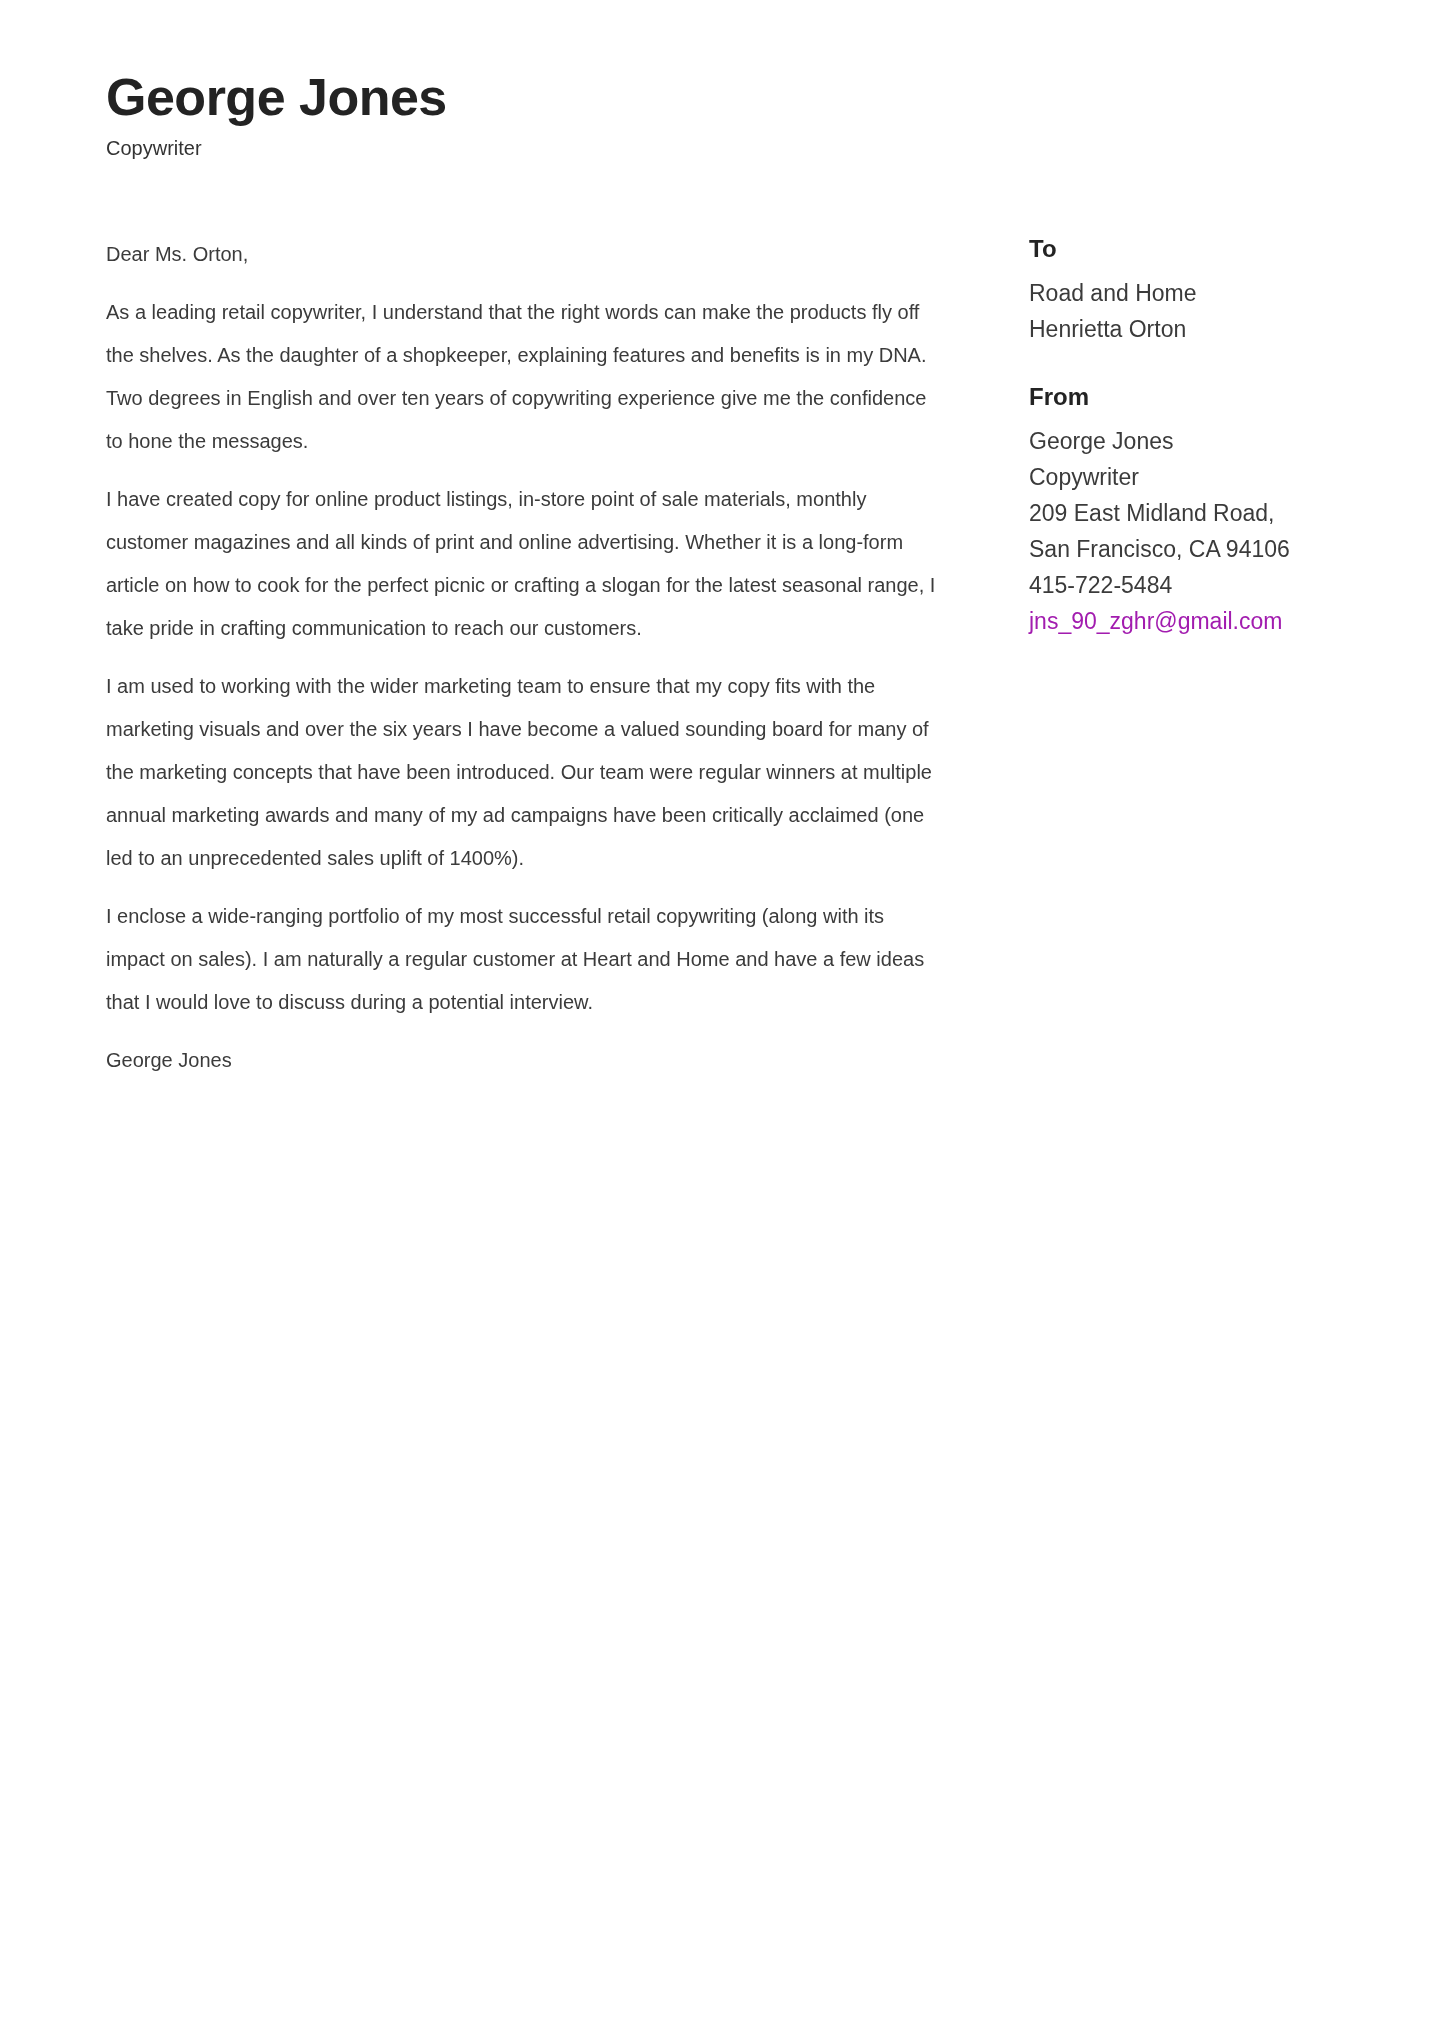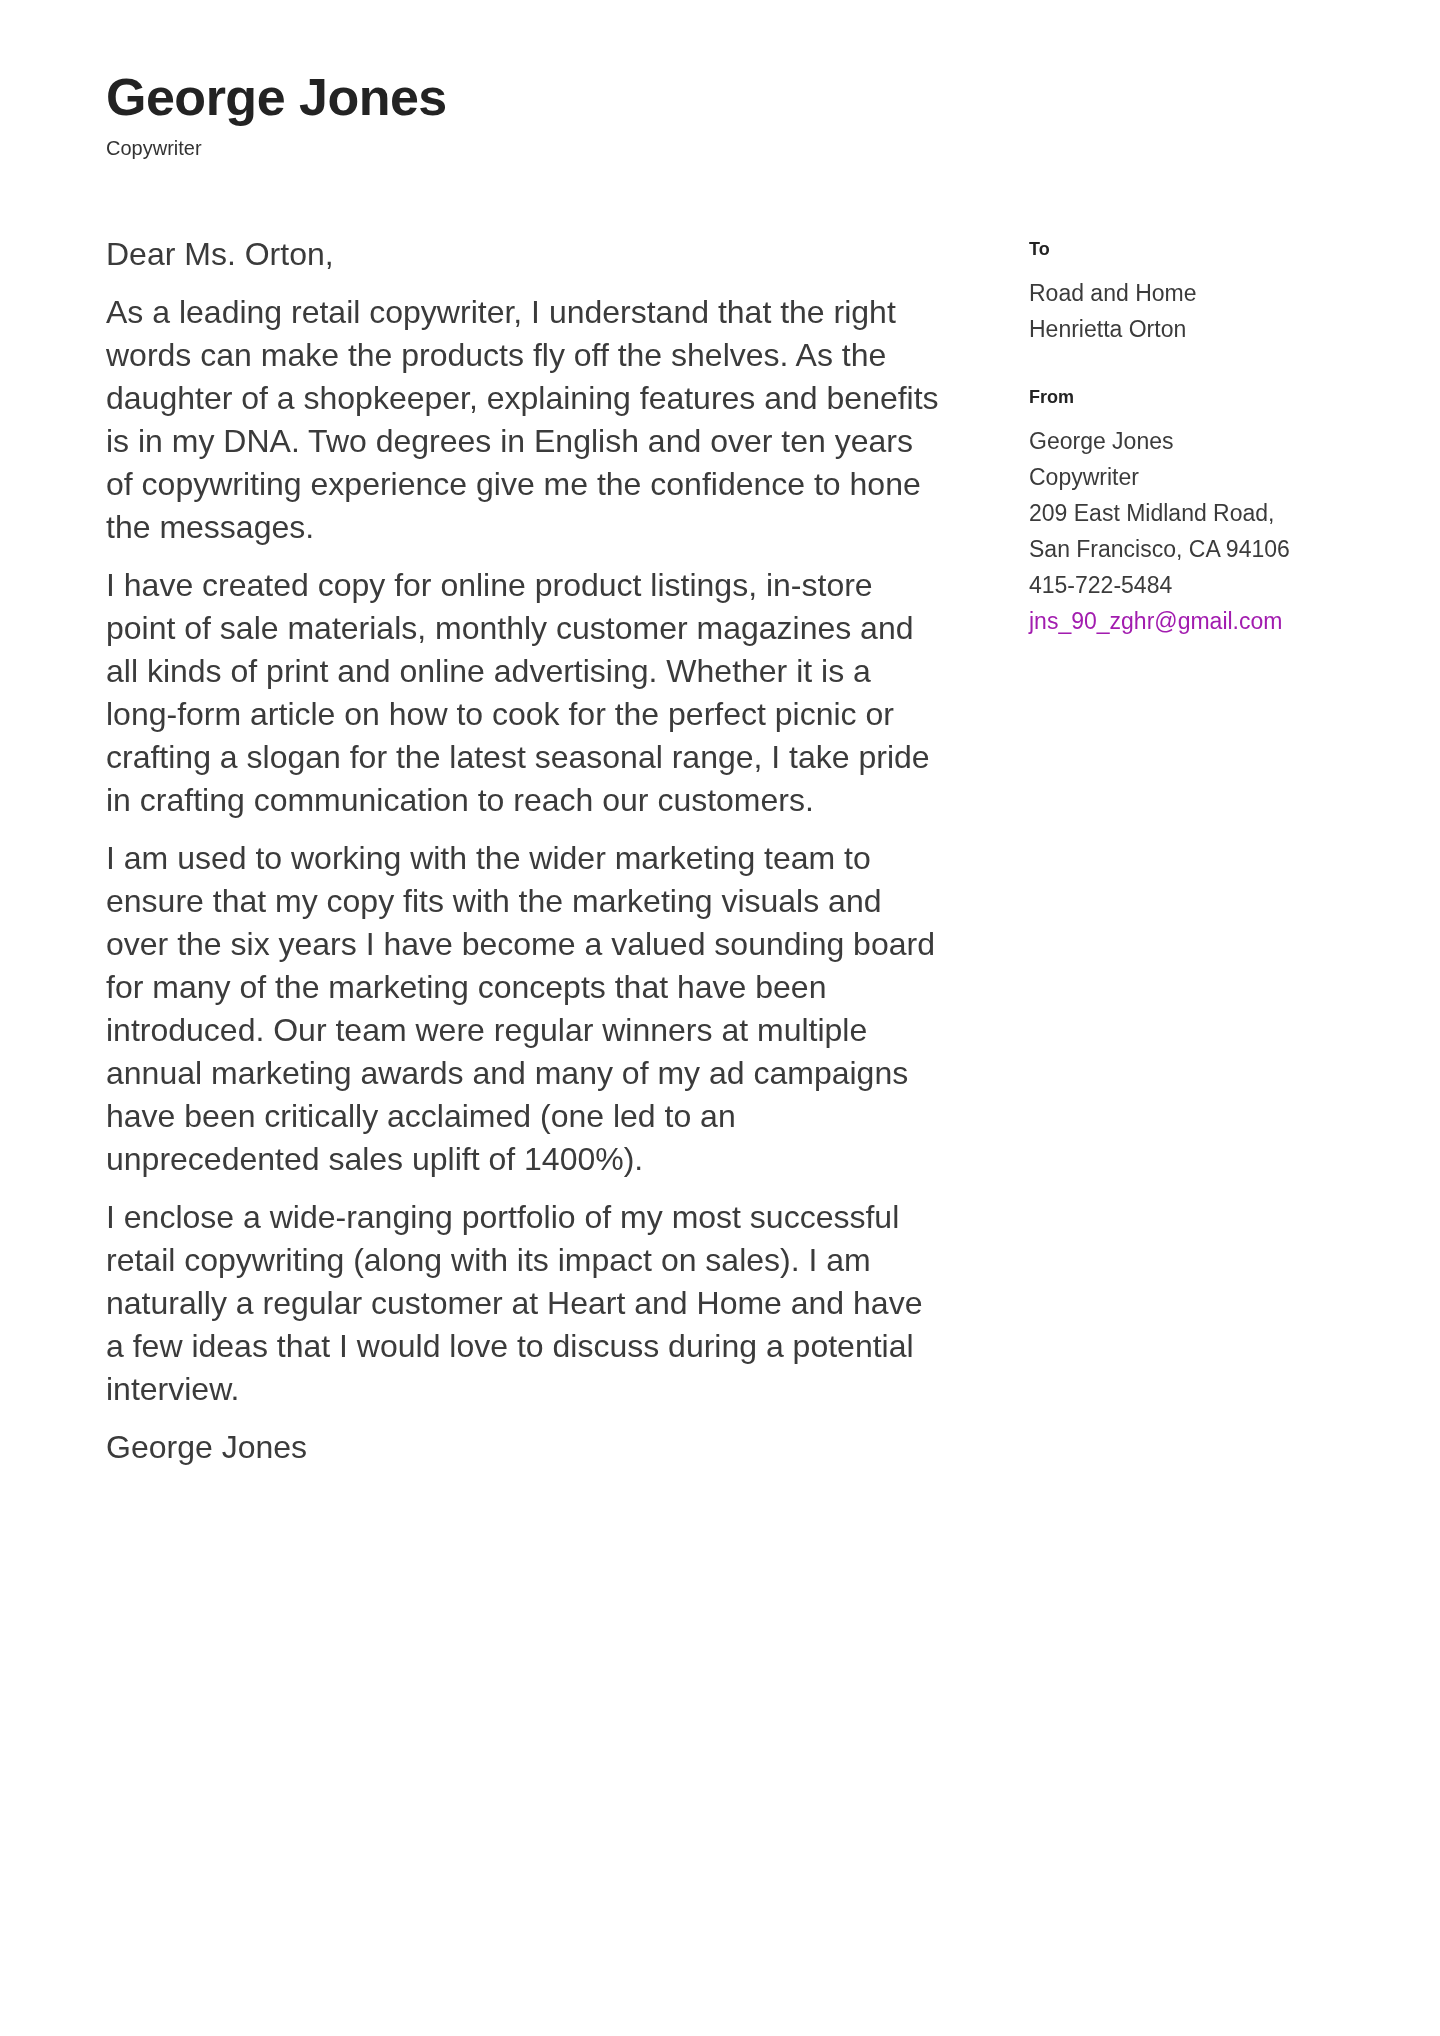--- a/index.html
+++ b/index.html
@@ -33,37 +33,37 @@
     color: #333333;
   }
   
   .content {
     display: flex;
     align-items: flex-start;
     margin-top: 71px;
   }
   .letter {
     width: 836px;
-    font-size: 32px;
+    font-size: 20px;
     line-height: 43px;
     color: #3b3b3b;
   }
   .letter p { margin: 0 0 15px 0; }
   .letter p:last-child { margin-bottom: 0; }
   
   .sidebar {
     margin-left: auto;
     width: 280px;
     font-size: 23px;
     line-height: 36px;
     color: #3b3b3b;
   }
   .sidebar h2 {
     margin: 0 0 10px 0;
-    font-size: 18px;
+    font-size: 24px;
     line-height: 32px;
     font-weight: 700;
     color: #232323;
   }
   .sidebar .section-from { margin-top: 34px; }
   .sidebar .line { white-space: nowrap; }
   .email-link {
     display: inline-block;
     color: #a21caf;
     text-decoration: none;

